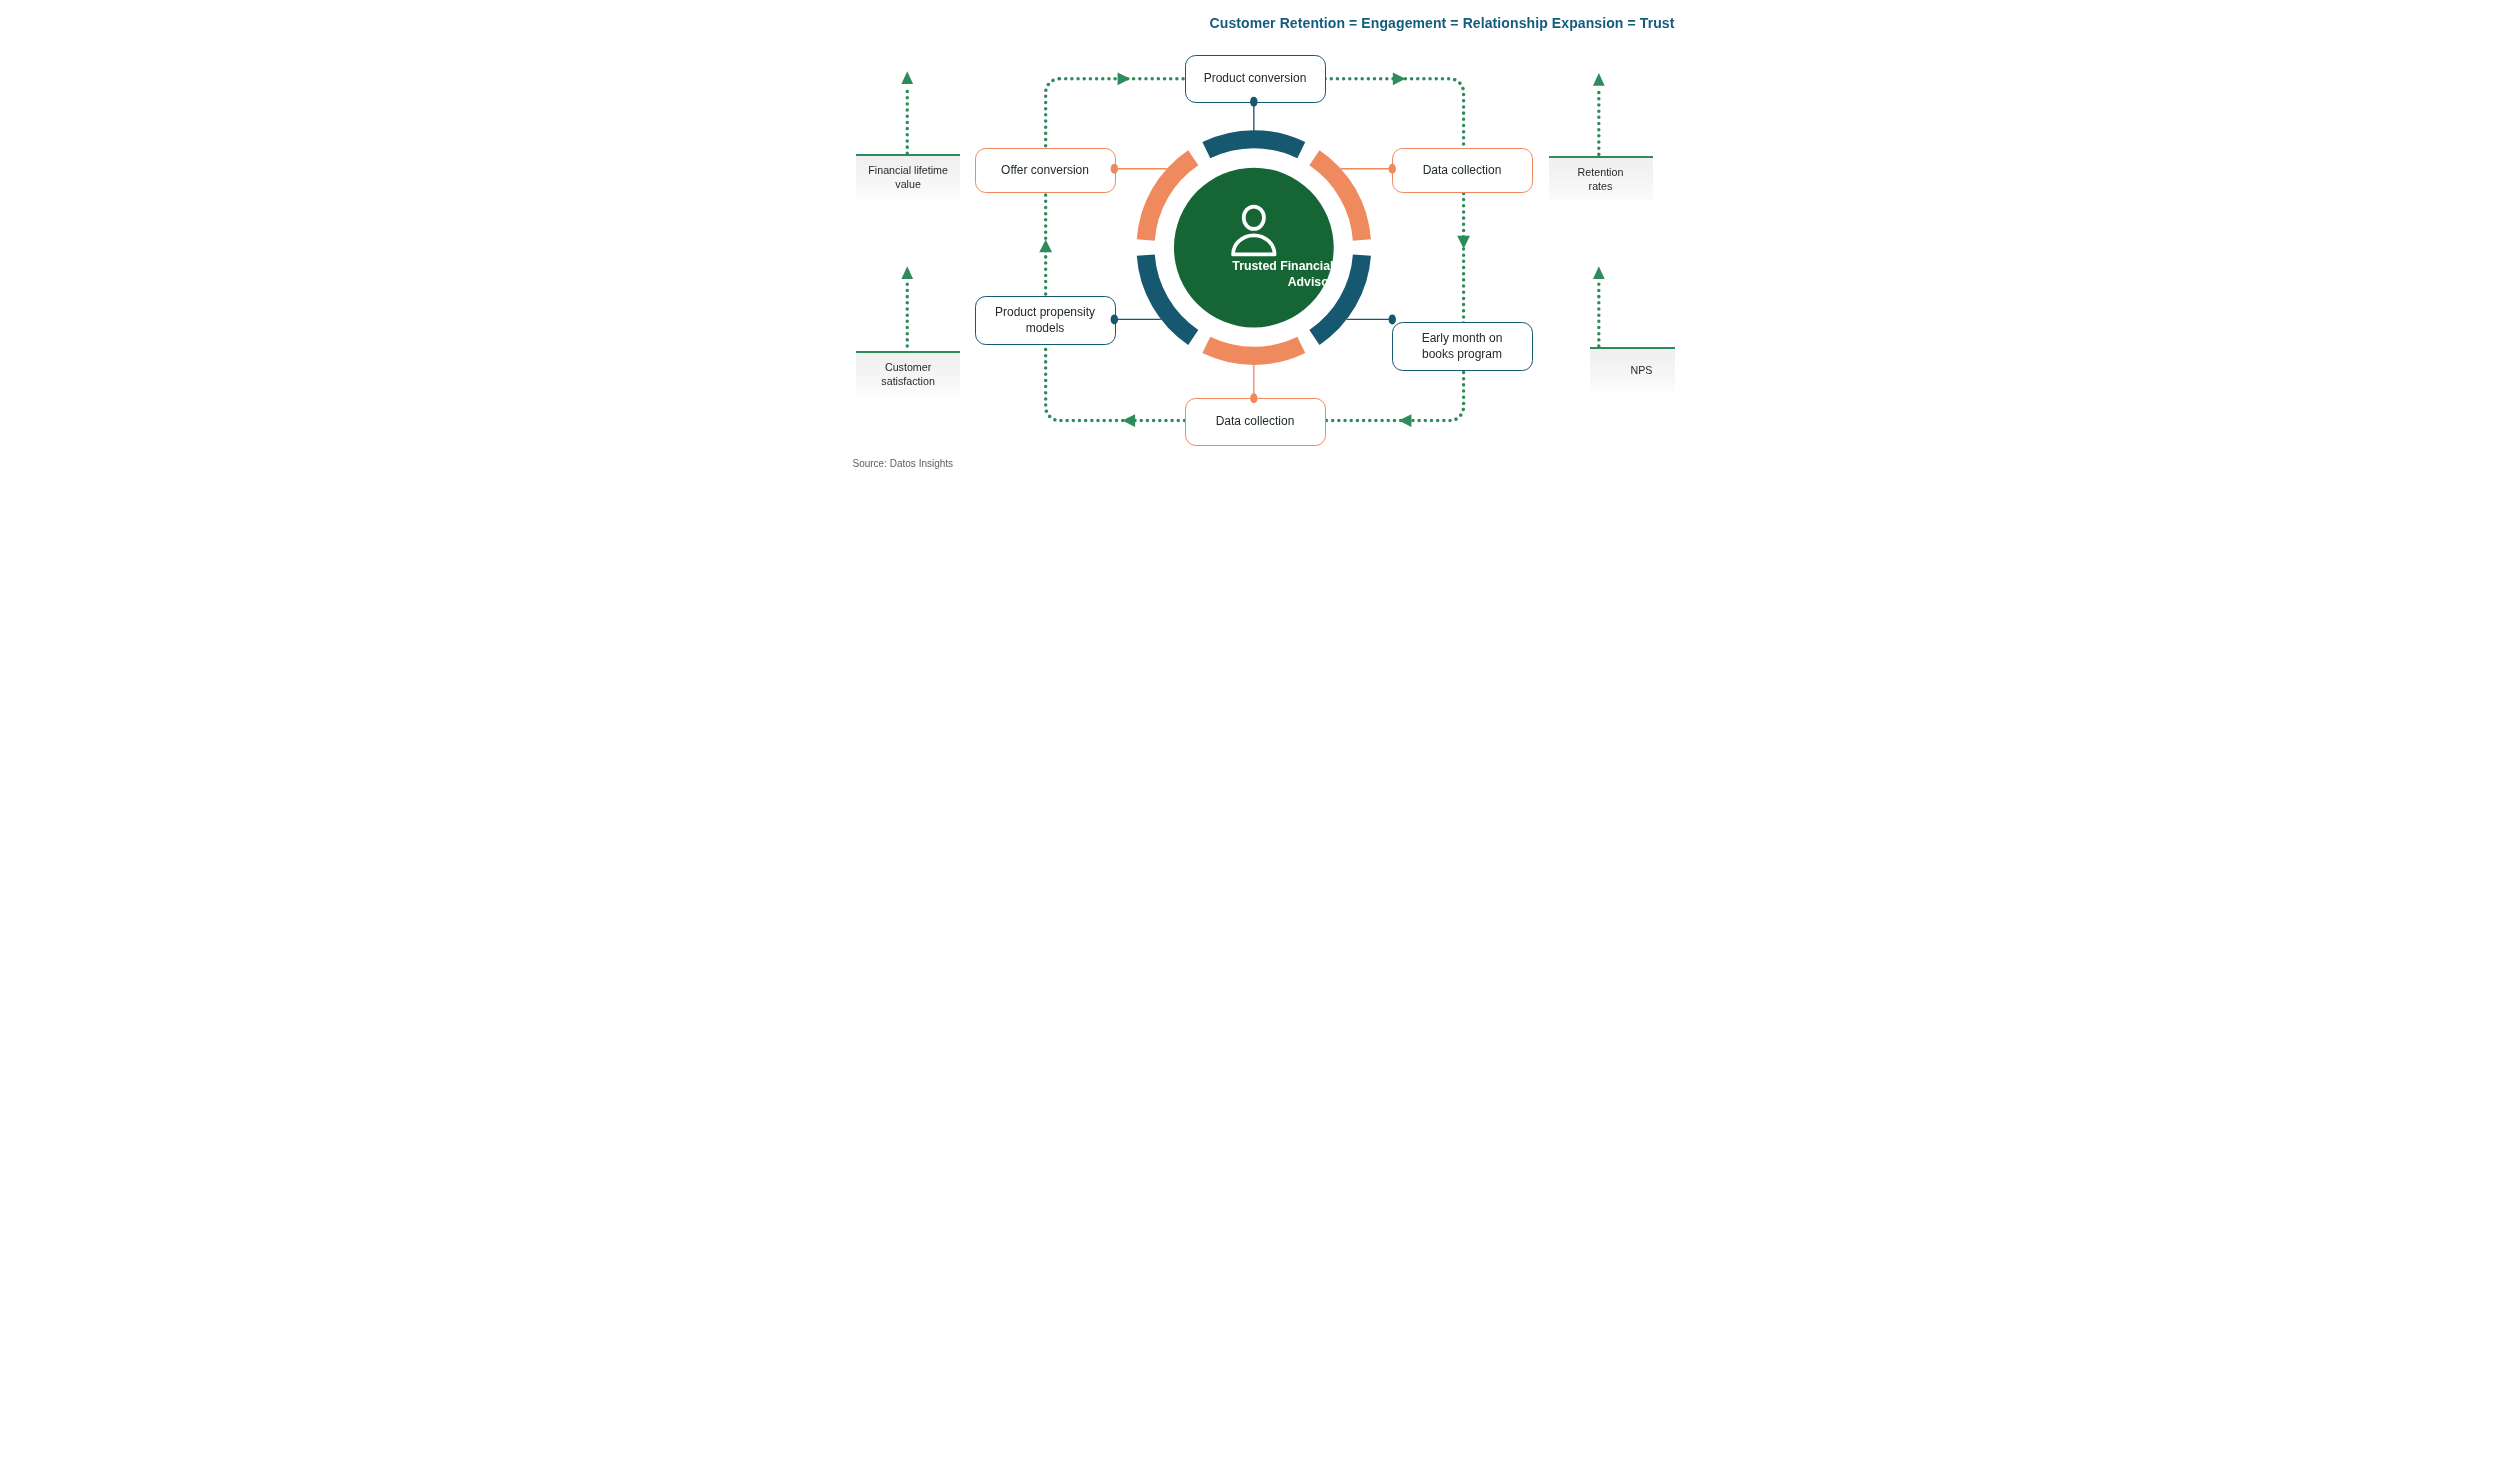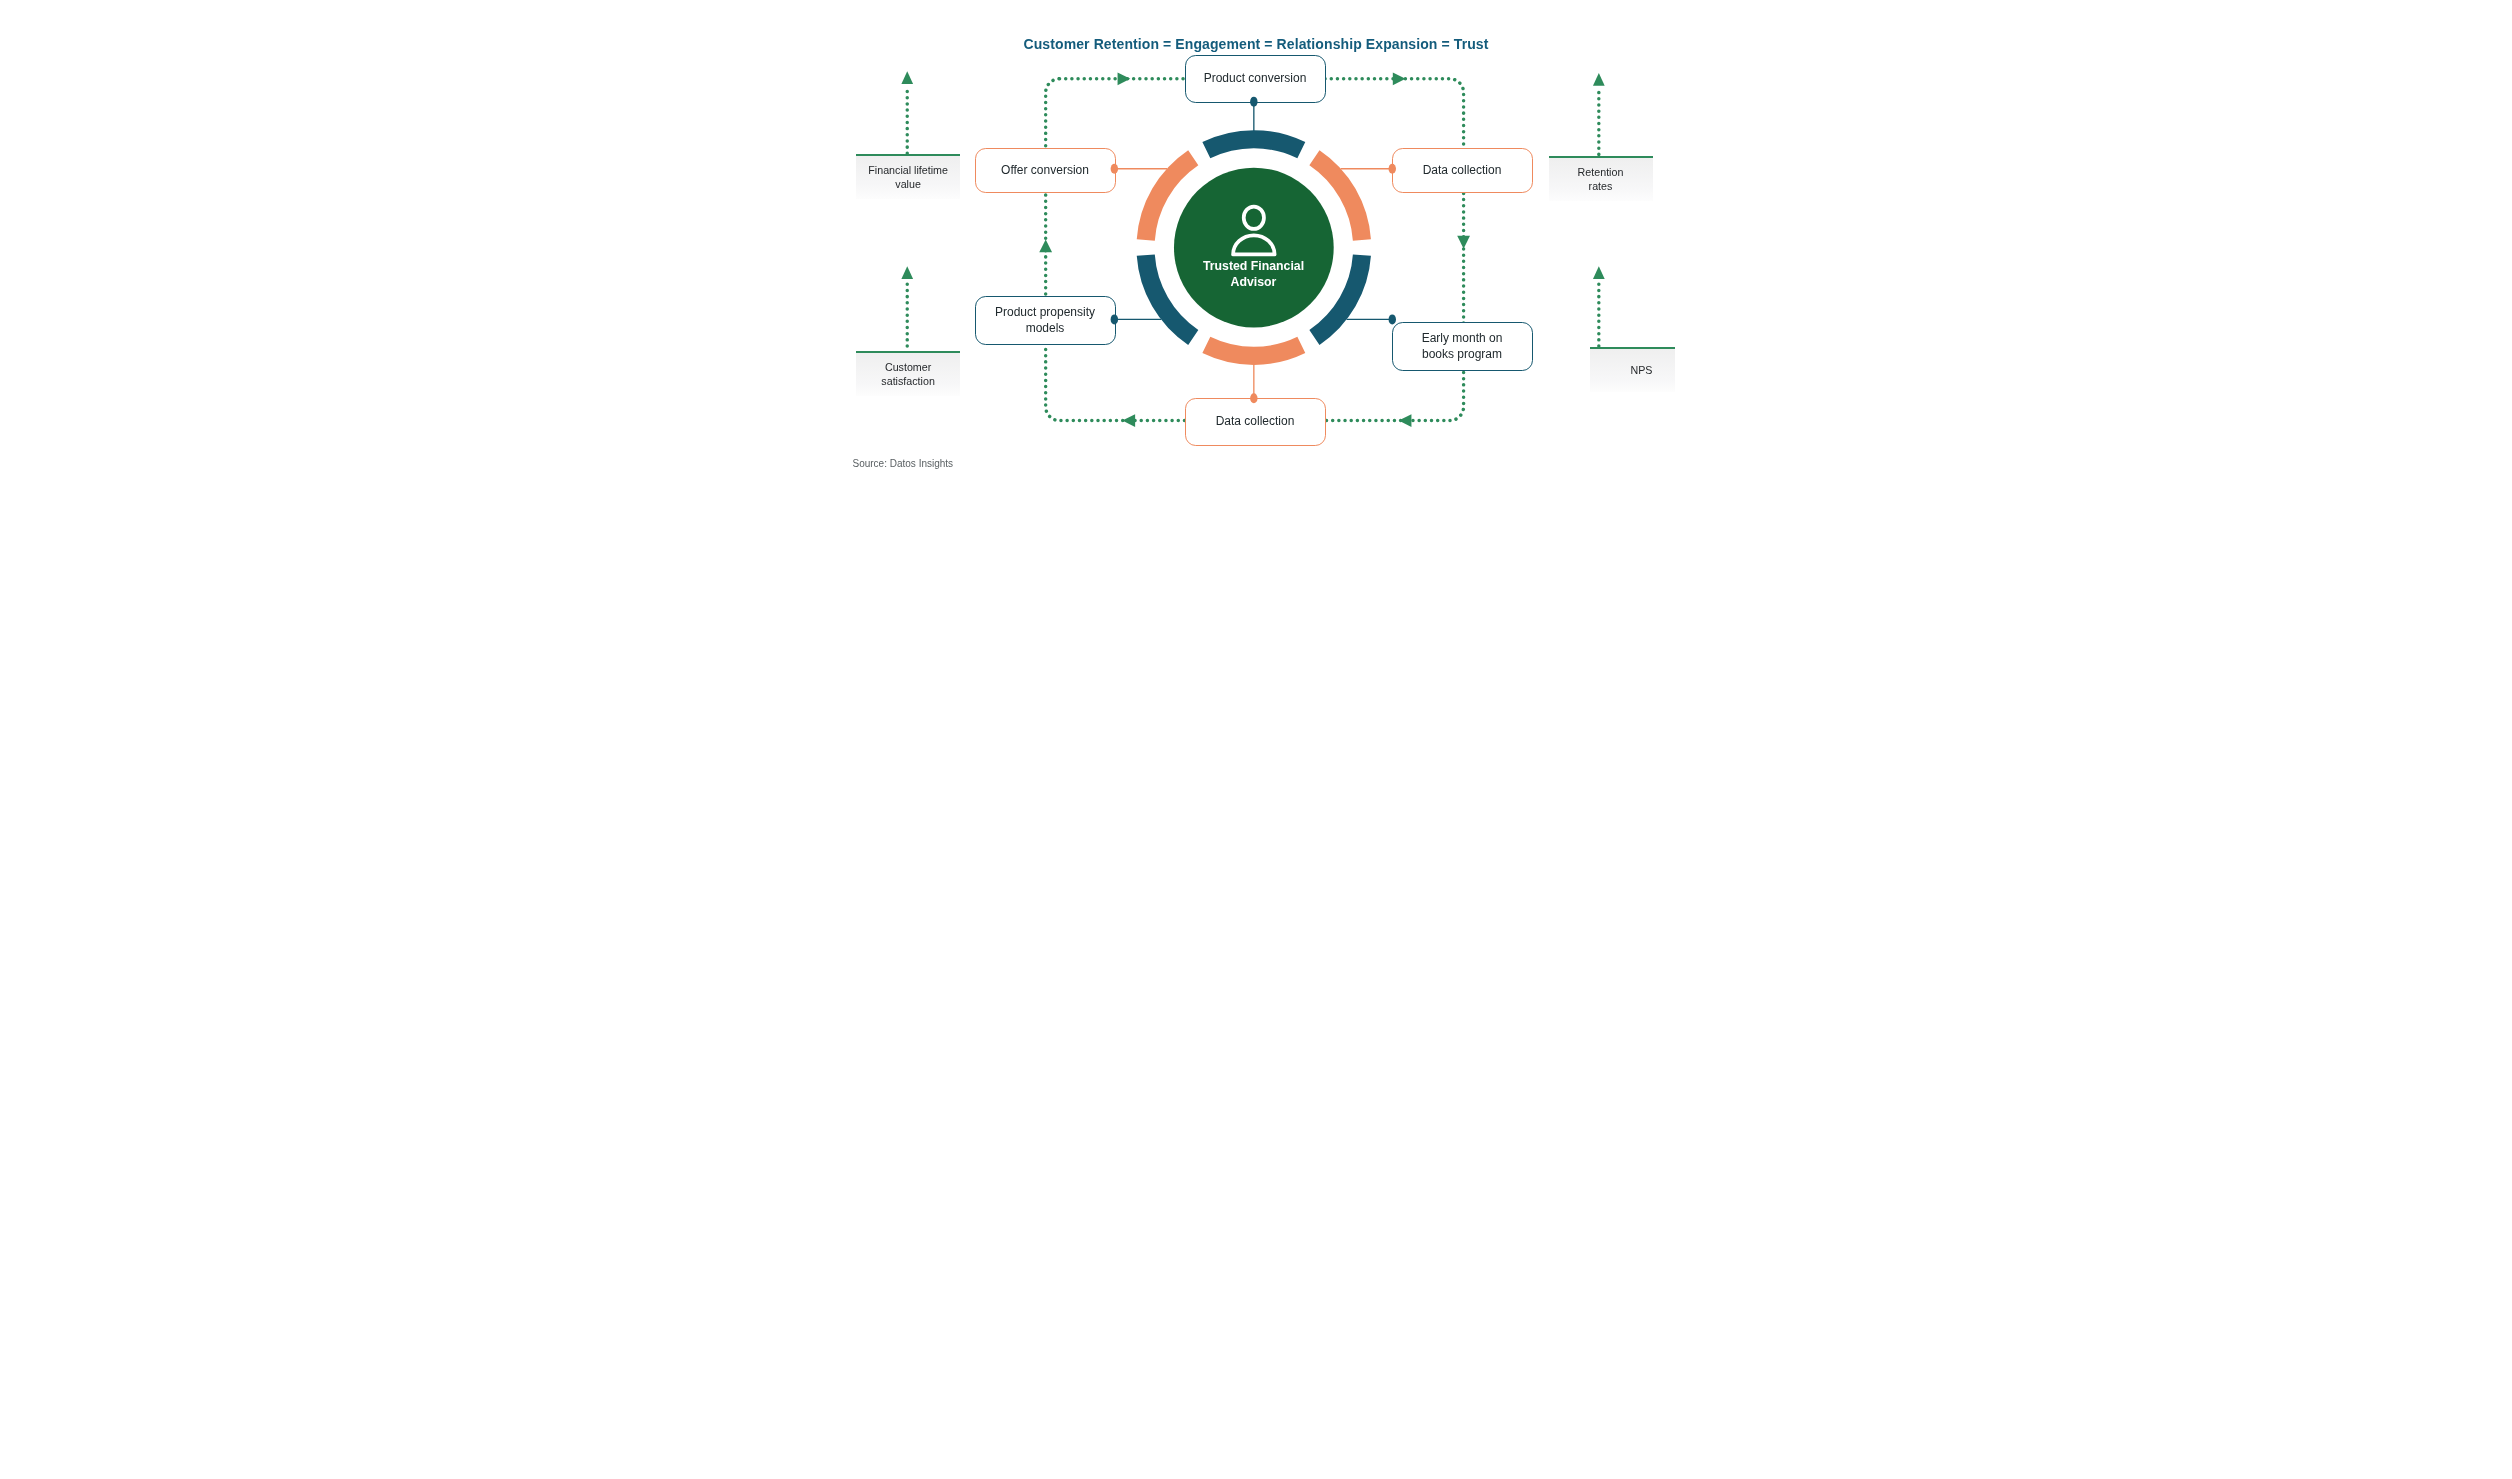--- a/index.html
+++ b/index.html
@@ -20,22 +20,22 @@
   
   .s-teal{stroke:var(--teal);}
   .s-orange{stroke:var(--orange);}
   .s-green{stroke:var(--green-accent);}
   .f-teal{fill:var(--teal);}
   .f-orange{fill:var(--orange);}
   .f-green{fill:var(--green-accent);}
   .f-darkgreen{fill:var(--green-circle);}
 
   .title{
-    position:absolute;left:0;top:15px;width:100%;text-align:center;z-index:2;
-    font-size:14px;font-weight:700;color:var(--title);letter-spacing:0.1px;margin-top:21px;
+    position:absolute;left:0;top:15px;width:100%;text-align:right;z-index:2;
+    font-size:14px;font-weight:700;color:var(--title);letter-spacing:0.1px;
   }
 
   .node{
     position:absolute;z-index:2;background:#ffffff;border-radius:10.7px;
     display:flex;align-items:center;justify-content:center;text-align:center;
     font-size:12px;color:var(--text-dark);line-height:1.3;
   }
   .node.teal{border:1.3px solid var(--teal);}
   .node.orange{border:1.3px solid var(--orange);}
   .node .lbl{display:inline-block;}
@@ -43,21 +43,21 @@
   #node-product-conversion{left:347px;top:55px;width:139px;height:46px;}
   #node-offer-generation{left:137px;top:148px;width:139px;height:43px;}
   #node-data-collection-top{left:554px;top:148px;width:139px;height:43px;}
   #node-product-propensity{left:137px;top:296px;width:139px;height:47px;}
   #node-product-propensity .lbl{max-width:101px;}
   #node-early-month{left:554px;top:296px;width:139px;height:47px;margin-top:26px;}
   #node-early-month .lbl{max-width:88px;}
   #node-data-collection-bottom{left:347px;top:398px;width:139px;height:46px;}
 
   .center-label{
-    position:absolute;left:336px;top:259px;width:160px;z-index:2;text-align:center;
+    position:absolute;left:336px;top:259px;width:160px;z-index:2;text-align:right;
     color:#ffffff;font-size:12.3px;font-weight:700;line-height:1.3;
   }
 
   .metric-panel{
     position:absolute;z-index:2;width:104px;height:43px;
     border-top:2.1px solid var(--green-accent);
     background:linear-gradient(180deg,#efefef 0%,#f7f7f8 70%,#fdfdfd 100%);
     display:flex;align-items:center;justify-content:center;text-align:center;
     font-size:10.7px;color:#26292C;line-height:1.3;
   }

